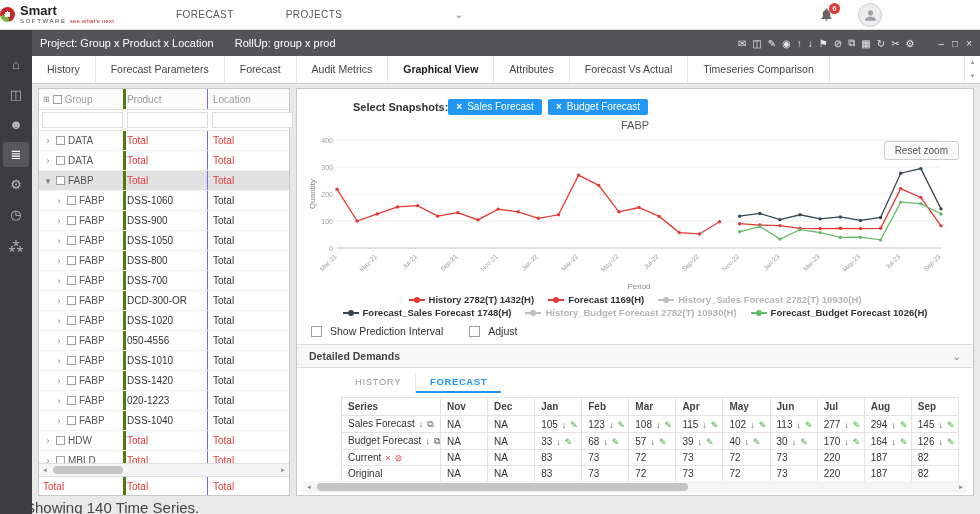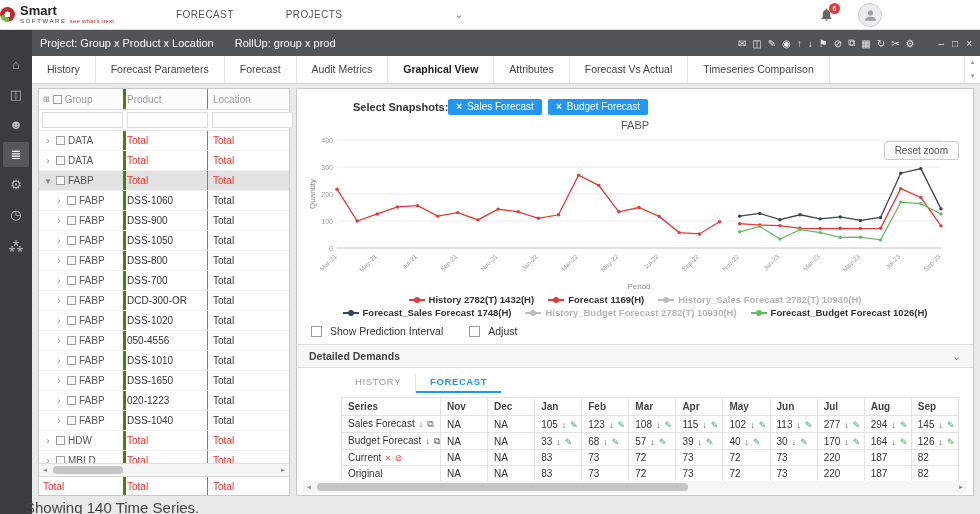--- a/index.html
+++ b/index.html
@@ -332,21 +332,21 @@
           </span>
           <span class="col p">DSS-1010</span>
           <span class="col l">Total</span>
         </div>
         <div class="tree-row child">
           <span class="col g">
             <span class="tw">›</span>
             <span class="cb sm"></span>
             <span class="gname">FABP</span>
           </span>
-          <span class="col p">DSS-1650</span>
+          <span class="col p">DSS-1420</span>
           <span class="col l">Total</span>
         </div>
         <div class="tree-row child">
           <span class="col g">
             <span class="tw">›</span>
             <span class="cb sm"></span>
             <span class="gname">FABP</span>
           </span>
           <span class="col p">020-1223</span>
           <span class="col l">Total</span>

